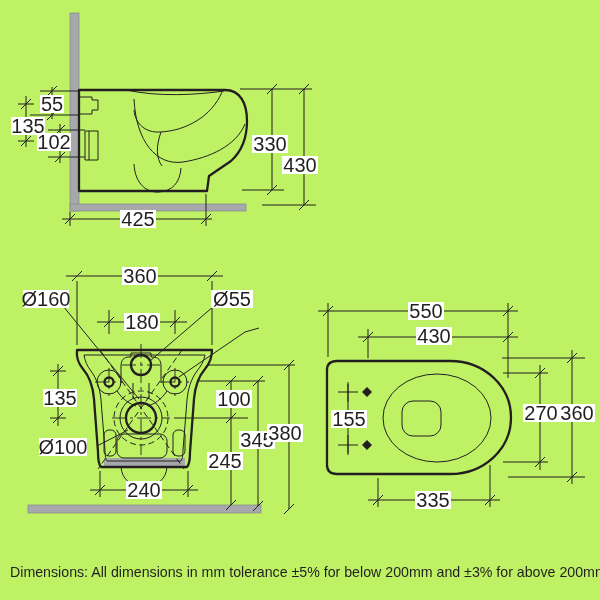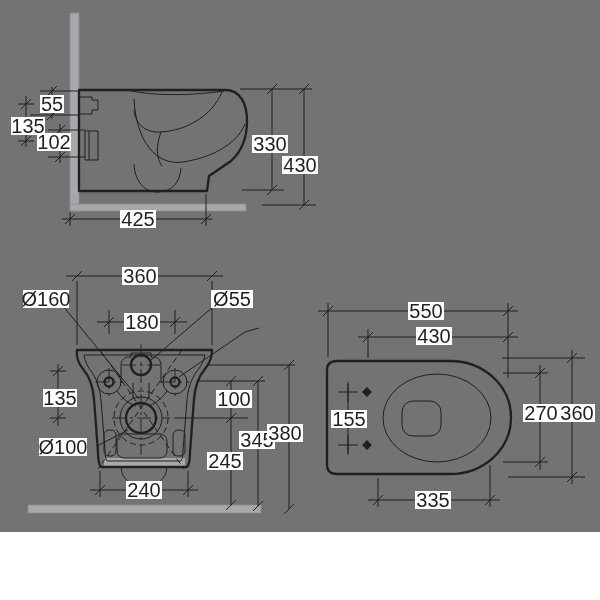--- a/index.html
+++ b/index.html
@@ -1,16 +1,16 @@
 <!DOCTYPE html>
 <html><head>
 <meta charset="utf-8">
 <style>
   html,body{margin:0;padding:0;background:#ffffff;}
-  #app{position:relative;width:600px;height:532px;background:#737373;overflow:hidden;
+  #app{position:relative;width:600px;height:600px;background:#bef264;overflow:hidden;
        font-family:"Liberation Sans", sans-serif;}
   svg{display:block;}
   .b{stroke:#231f20;stroke-width:2.3;fill:none;stroke-linejoin:round;stroke-linecap:round;}
   .t{stroke:#231f20;stroke-width:1;fill:none;stroke-linejoin:round;}
   .d{stroke:#231f20;stroke-width:1;fill:none;}
   .dash{stroke:#231f20;stroke-width:1;fill:none;stroke-dasharray:6 3.5;}
   .cl{stroke:#231f20;stroke-width:0.9;fill:none;stroke-dasharray:14 4 3 4;}
   .gray{fill:#a6a8ab;stroke:#8b8d90;stroke-width:0.8;}
   .lbg{fill:#ffffff;stroke:none;}
   .dia{fill:#231f20;stroke:none;}

